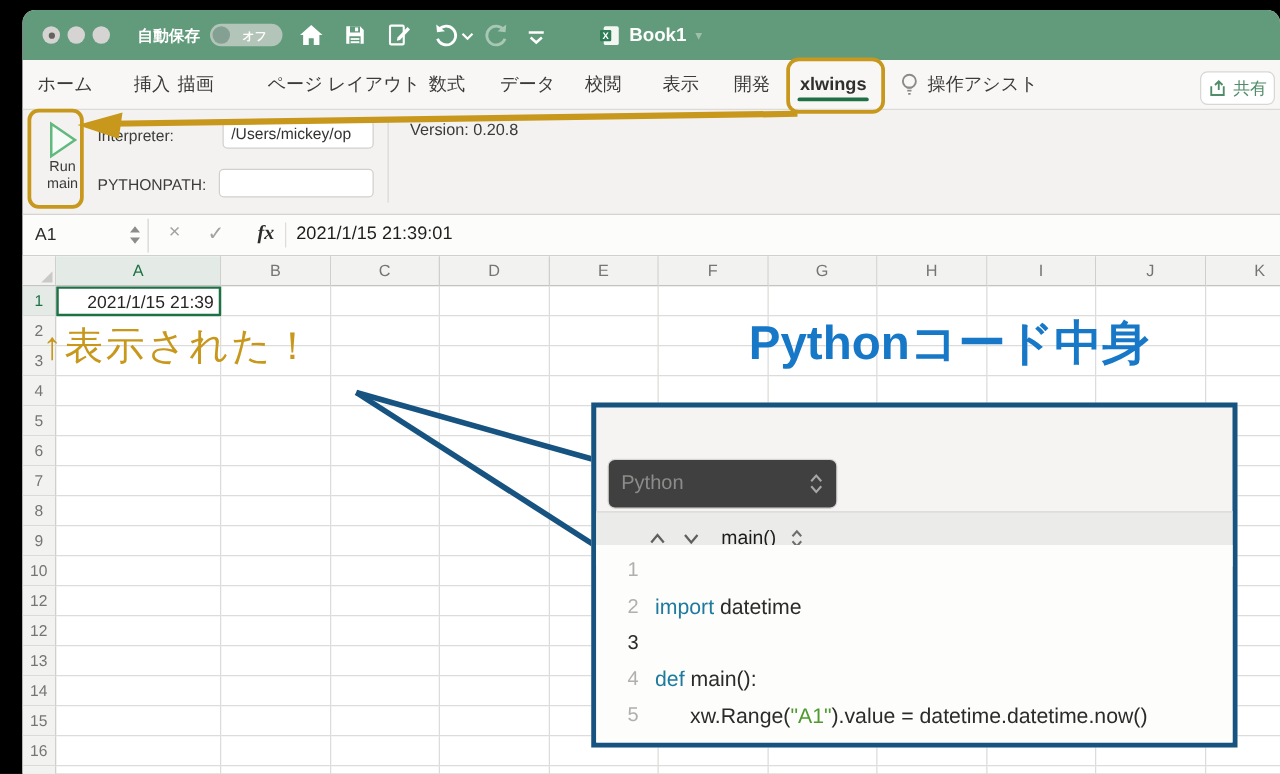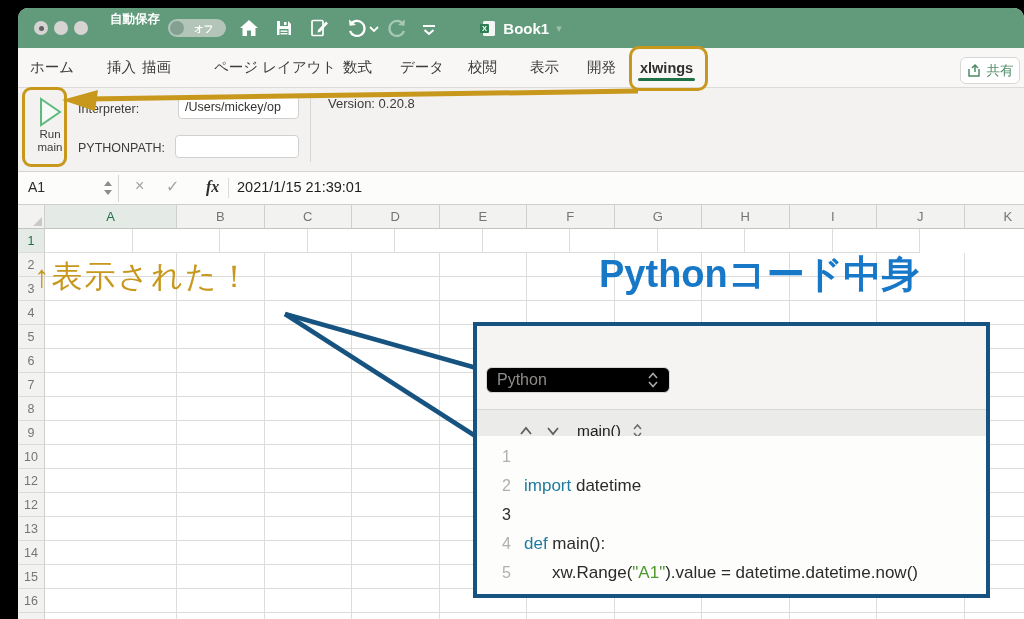--- a/index.html
+++ b/index.html
@@ -7,21 +7,21 @@
   *{box-sizing:border-box;}
 
   
   #xl-window{position:absolute;left:18px;top:8px;width:1006px;height:611px;
     border-radius:10px 10px 0 0;overflow:hidden;background:#fff;z-index:1;}
 
   
   #titlebar{position:absolute;left:0;top:0;width:100%;height:40px;background:#619b7b;}
   .tl{position:absolute;top:13px;width:14px;height:14px;border-radius:50%;background:#d6d4d2;}
   .tl .dot{position:absolute;left:4.5px;top:4.5px;width:5px;height:5px;border-radius:50%;background:#63635f;}
-  #autosave-label{position:absolute;left:92px;top:3px;color:#fff;font-size:12.5px;font-weight:bold;}
+  #autosave-label{position:absolute;left:92px;top:13px;color:#fff;font-size:12.5px;font-weight:bold;}
   #autosave-toggle{position:absolute;left:150px;top:11px;width:58px;height:18px;border-radius:9px;background:#b3c4b9;}
   #autosave-toggle .knob{position:absolute;left:2px;top:2px;width:14px;height:14px;border-radius:50%;background:#84a092;}
   #autosave-toggle .state{position:absolute;left:26px;top:4px;font-size:9.5px;color:#fdfdfc;font-weight:bold;}
   .tbicon{position:absolute;top:9px;width:22px;height:22px;color:#fff;}
   .tbicon svg{width:100%;height:100%;}
   #doc-title-wrap{position:absolute;left:0;top:0;width:100%;height:40px;display:flex;align-items:center;justify-content:center;gap:7px;color:#fdfdfc;font-size:15px;font-weight:bold;}
   #doc-title-chevron{color:#9dbfab;font-size:11px;font-weight:bold;}
 
   
   #tabrow{position:absolute;left:0;top:40px;width:100%;height:40px;background:#f8f7f5;border-bottom:1px solid #dcdbd9;}
@@ -75,21 +75,21 @@
   #blue-note{position:absolute;left:599px;top:249px;z-index:6;color:#1878C8;font-size:38px;font-weight:bold;white-space:nowrap;}
 
   
   #code-window{position:absolute;left:473px;top:322px;width:517px;height:276px;background:#f5f4f2;
     border:4px solid #175380;z-index:5;}
   #cw-titlebar{position:absolute;left:0;top:0;width:100%;height:38px;}
   .cwl{position:absolute;top:11px;width:15px;height:15px;border-radius:50%;background:#d8d6d4;}
   #cw-title{position:absolute;right:30px;top:8px;display:flex;align-items:center;gap:8px;color:#a8a6a4;font-size:17px;}
   #cw-doc-icon{width:18px;height:20px;background:#c6c4c2;border-radius:3px;position:relative;}
   #cw-doc-icon:after{content:"";position:absolute;left:3px;top:3px;right:3px;height:9px;background:#f4f3f1;border-radius:1px;}
-  #lang-select{position:absolute;left:9px;top:41px;width:184px;height:26px;border:1px solid #d8d6d4;border-radius:6px;background:#000000;
+  #lang-select{position:absolute;left:9px;top:41px;width:184px;height:40px;border:1px solid #d8d6d4;border-radius:6px;background:#404040;
     display:flex;align-items:center;color:#8e8c8a;font-size:16px;padding:0 10px;}
   #lang-select .spacer{flex:1;}
   #main-bar{position:absolute;left:0;top:83px;width:100%;height:44px;background:#ebebe9;border-top:1px solid #dad8d6;border-bottom:1px solid #dad8d6;
     display:flex;align-items:center;color:#5f5f5d;}
   #main-bar .fn{color:#1c1c1a;font-size:15.5px;font-weight:500;margin-left:17px;}
   #code-area{position:absolute;left:0;top:110px;width:100%;height:158px;background:#fdfdfc;}
   .cline{display:flex;align-items:center;height:29px;font-size:17px;}
   .cline .lnum{flex:none;width:34px;text-align:right;margin-right:13px;color:#b2b0ae;font-size:16px;}
   .cline .lnum.dark{color:#2b2b29;}
   .cline .seg-kw{color:#1e7a9e;}
@@ -199,20 +199,27 @@
           <span>表示</span>
         </div>
         <div class="rtab" style="left: 569px;">
           <span>開発</span>
         </div>
         <div class="rtab active" style="left: 622px;">
           <span>xlwings</span>
           <div class="tab-underline"></div>
         </div>
       </div>
+    <div id="assist">
+      <svg width="15" height="20" viewBox="0 0 15 20">
+          <circle cx="7.5" cy="7" r="5.2" fill="none" stroke="#8a8a88" stroke-width="1.5"></circle>
+          <path d="M5.5 12 h4 M5.8 14.5 h3.4 M6.5 17 h2" stroke="#8a8a88" stroke-width="1.4" fill="none"></path>
+        </svg>
+      <span>操作アシスト</span>
+    </div>
     <div id="share-btn">
       <svg width="15" height="15" viewBox="0 0 15 15">
           <path d="M2 6 v7 h10 v-7" fill="none" stroke="#4f8c68" stroke-width="1.5"></path>
           <path d="M5 5 L8 2 L11 5 M8 2.2 V9" fill="none" stroke="#4f8c68" stroke-width="1.5"></path>
         </svg>
       <span>共有</span>
     </div>
   </div>
 
   <div id="ribbon">
@@ -255,20 +262,21 @@
         <div class="hcell" style="width: 87.5px;">E</div>
         <div class="hcell" style="width: 87.5px;">F</div>
         <div class="hcell" style="width: 87.5px;">G</div>
         <div class="hcell" style="width: 87.5px;">H</div>
         <div class="hcell" style="width: 87.5px;">I</div>
         <div class="hcell" style="width: 87.5px;">J</div>
         <div class="hcell" style="width: 87.5px;">K</div>
       </div>
       <div class="grow">
         <div class="rhdr seltint">1</div>
+        <div class="gcell sel" style="width: 132px;">2021/1/15 21:39</div>
         <div class="gcell" style="width: 87.5px;"></div>
         <div class="gcell" style="width: 87.5px;"></div>
         <div class="gcell" style="width: 87.5px;"></div>
         <div class="gcell" style="width: 87.5px;"></div>
         <div class="gcell" style="width: 87.5px;"></div>
         <div class="gcell" style="width: 87.5px;"></div>
         <div class="gcell" style="width: 87.5px;"></div>
         <div class="gcell" style="width: 87.5px;"></div>
         <div class="gcell" style="width: 87.5px;"></div>
         <div class="gcell" style="width: 87.5px;"></div>

